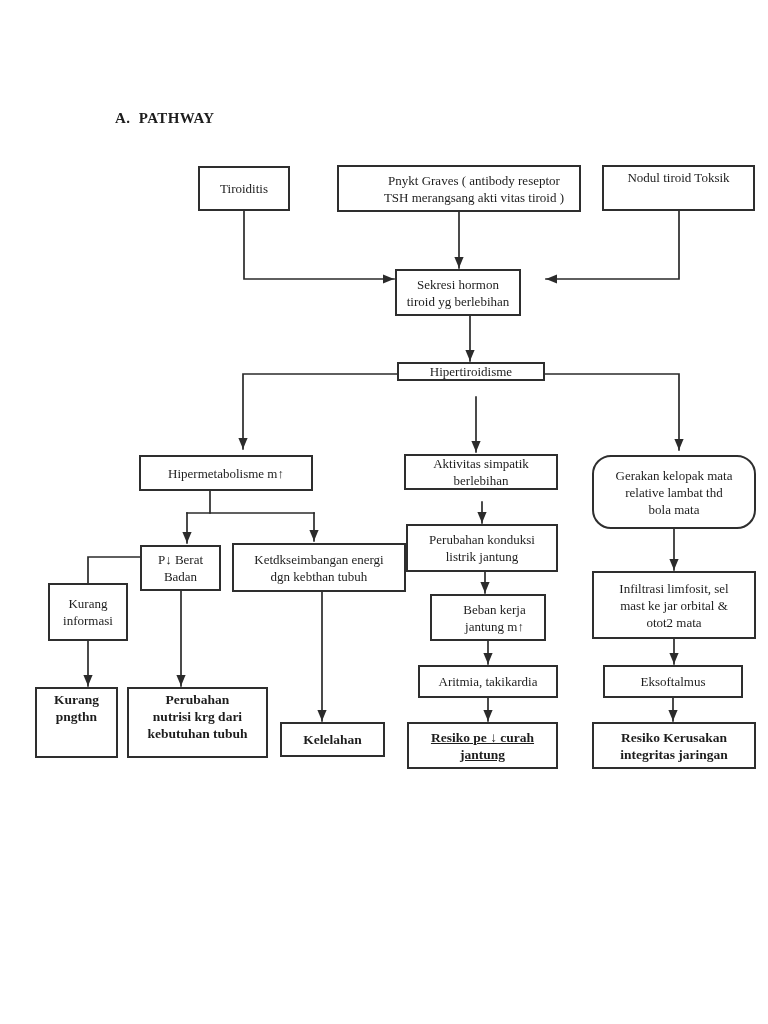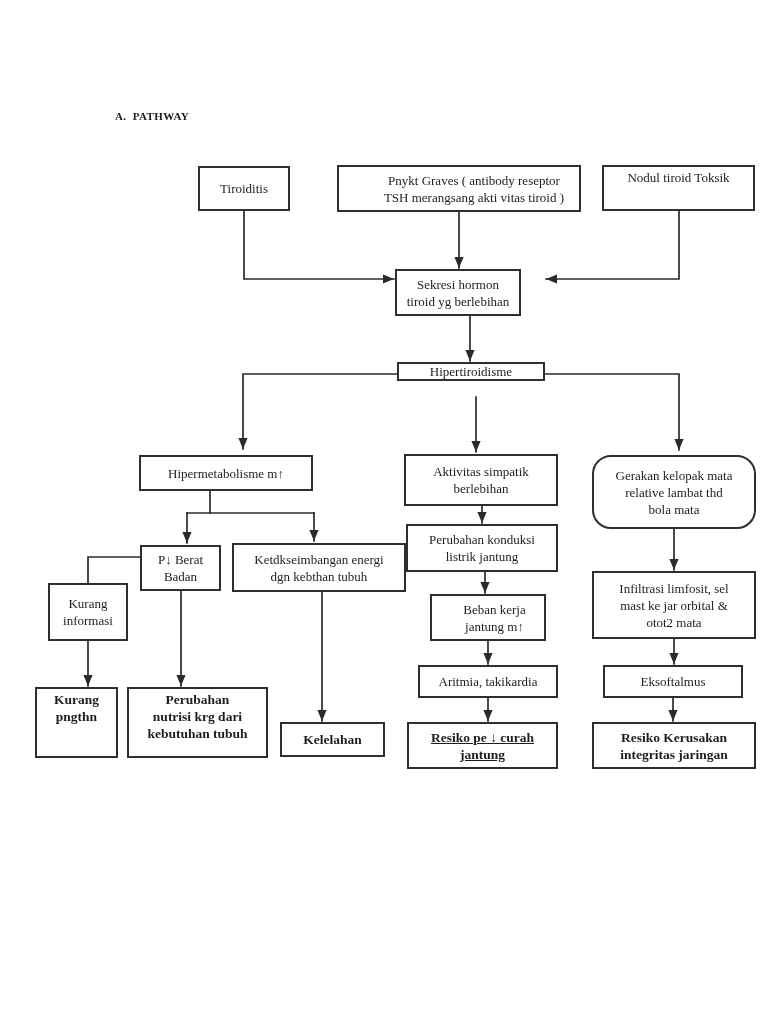--- a/index.html
+++ b/index.html
@@ -8,21 +8,21 @@
     width:768px;height:1024px;
     background:#ffffff;
     font-family:"Liberation Serif","DejaVu Serif",serif;
     color:#1d1d1d;
     overflow:hidden;
   }
   .page-title{
     position:absolute;
     left:115px;top:110px;
     margin:0;
-    font-size:11px;
+    font-size:15px;
     font-weight:bold;
     white-space:pre;
     letter-spacing:0.4px;
   }
   #edges-svg{
     position:absolute;left:0;top:0;
     width:768px;height:1024px;
   }
   .node{
     position:absolute;
@@ -103,21 +103,21 @@
       <div class="node" style="left: 395px; top: 269px; width: 126px; height: 47px;">
         <span class="node-label">Sekresi hormon
 tiroid yg berlebihan</span>
       </div>
       <div class="node" style="left: 397px; top: 362px; width: 148px; height: 19px;">
         <span class="node-label">Hipertiroidisme</span>
       </div>
       <div class="node" style="left: 139px; top: 455px; width: 174px; height: 36px;">
         <span class="node-label">Hipermetabolisme m↑</span>
       </div>
-      <div class="node" style="left: 404px; top: 454px; width: 154px; height: 52px;">
+      <div class="node" style="left: 404px; top: 454px; width: 154px; height: 36px;">
         <span class="node-label">Aktivitas simpatik
 berlebihan</span>
       </div>
       <div class="node" style="left: 592px; top: 455px; width: 164px; height: 74px; border-radius: 19px;">
         <span class="node-label">Gerakan kelopak mata
 relative lambat thd
 bola mata</span>
       </div>
       <div class="node" style="left: 140px; top: 545px; width: 81px; height: 46px;">
         <span class="node-label">P↓ Berat

